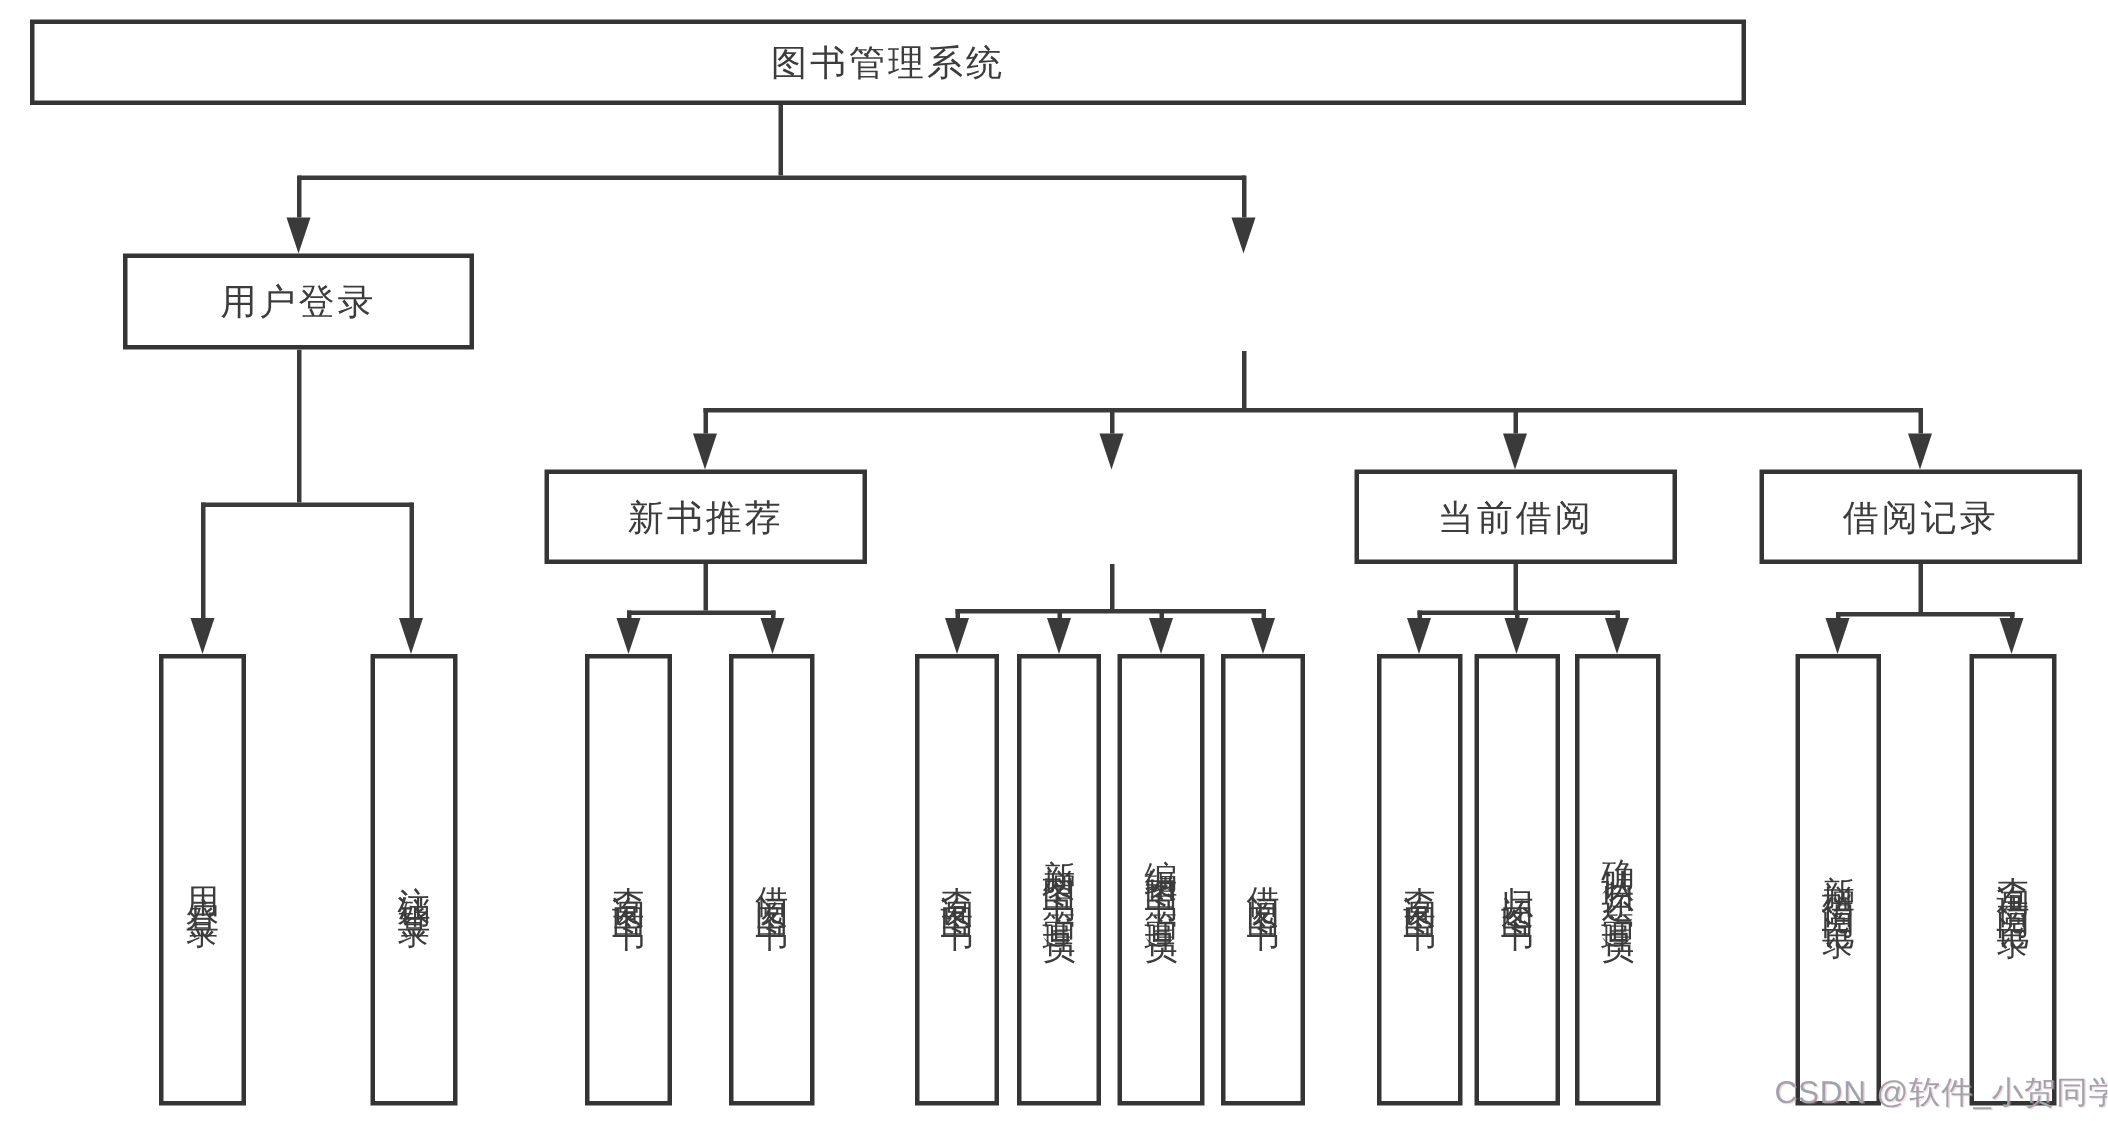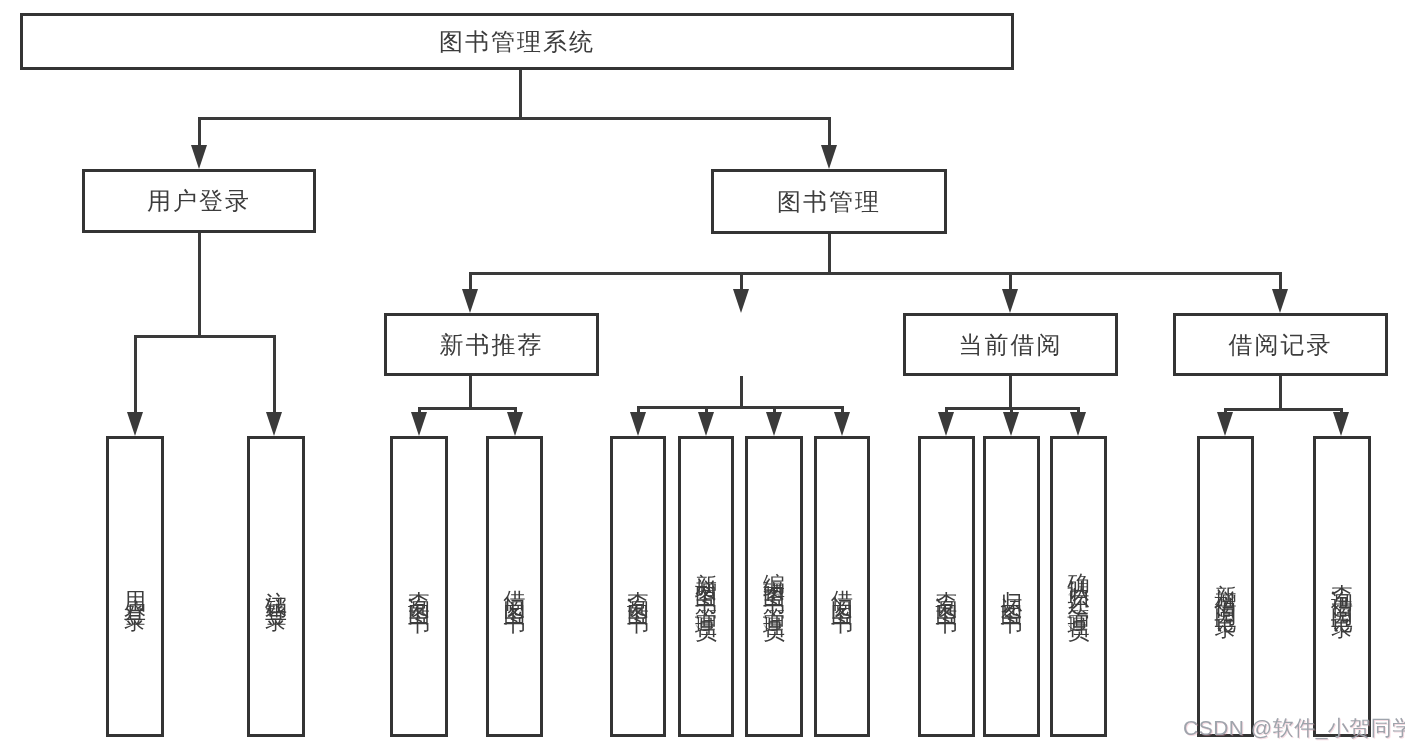--- a/index.html
+++ b/index.html
@@ -50,33 +50,30 @@
     text-shadow:1px 1px 0 rgba(232,156,176,0.35);
     z-index:6;
     white-space:nowrap;
   }
 </style>
 </head>
 <body>
 
 <div id="canvas">
 
-  <div class="hnode" style="left:20px;top:13px;width:994px;height:57px;">
+  <div class="hnode" style="left:20px;top:13px;width:1144px;height:57px;">
     <span>图书管理系统</span>
   </div>
 
   <div class="hnode" style="left:82px;top:169px;width:234px;height:64px;">
     <span>用户登录</span>
   </div>
 
-  <div class="hnode" style="left:711px;top:169px;width:236px;height:65px;">
-    <span>图书管理</span>
-  </div>
 
-  <div class="hnode" style="left:363px;top:313px;width:215px;height:63px;margin-left:21px;">
+  <div class="hnode" style="left:363px;top:313px;width:215px;height:63px;">
     <span>新书推荐</span>
   </div>
 
 
   <div class="hnode" style="left:1173px;top:313px;width:215px;height:63px;">
     <span>借阅记录</span>
   </div>
 
   <div class="hnode" style="left:903px;top:313px;width:215px;height:63px;">
     <span>当前借阅</span>

